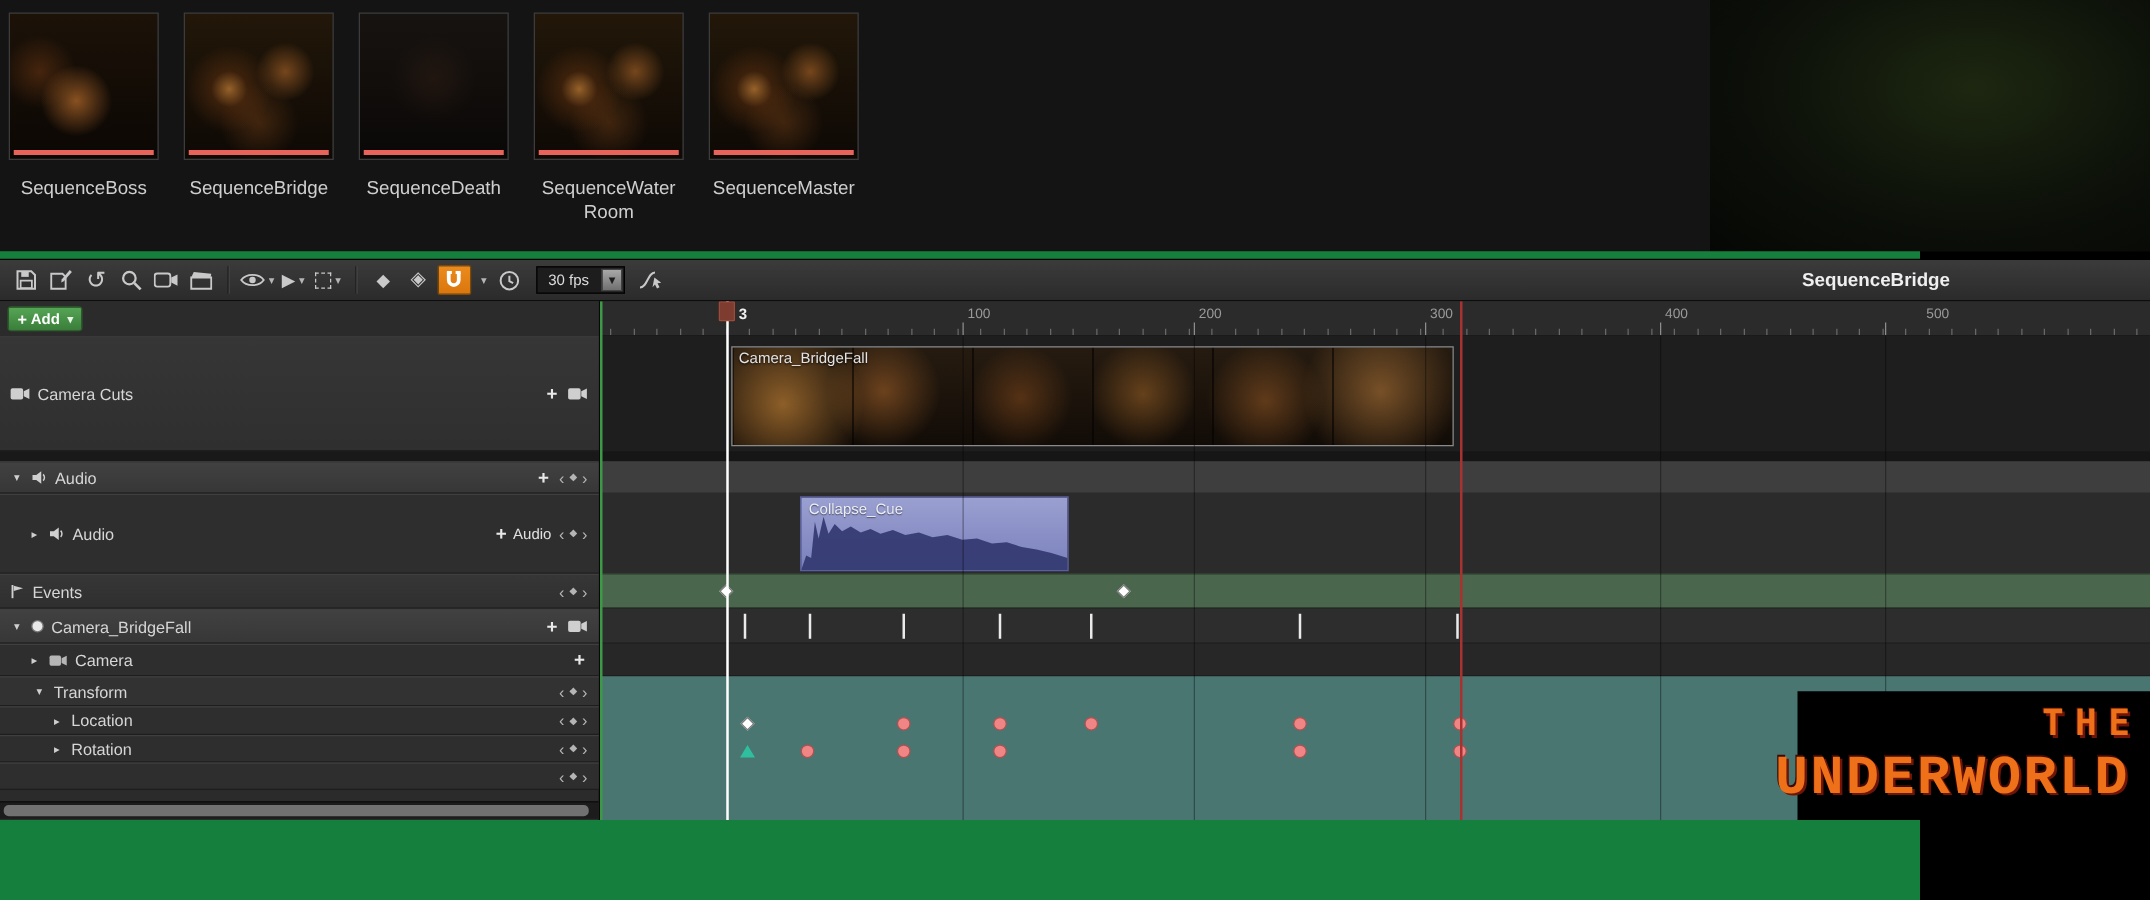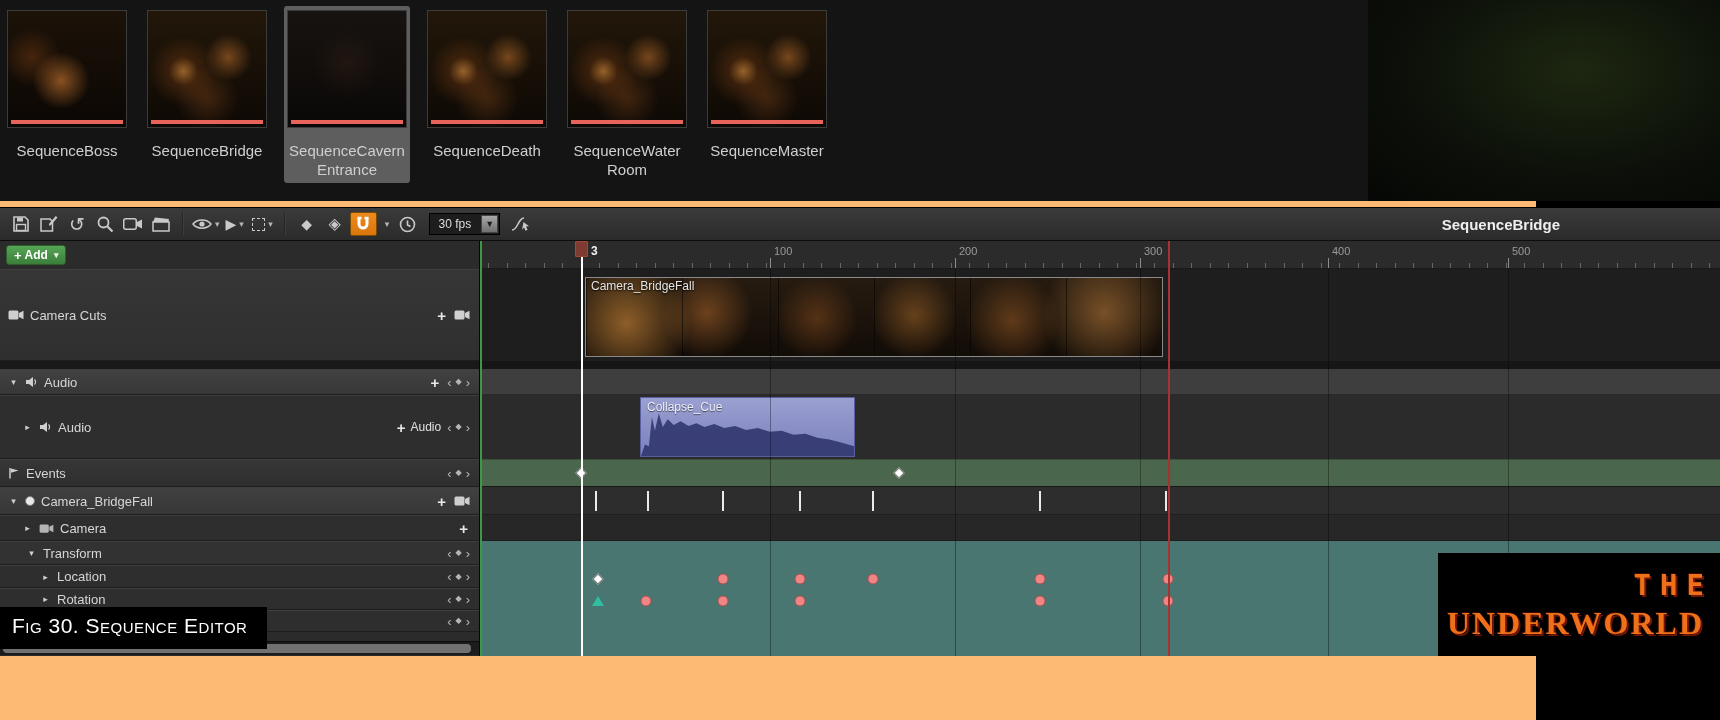--- a/index.html
+++ b/index.html
@@ -1,17 +1,17 @@
 <!DOCTYPE html>
 <html style="--accent: #e8645a; --snap: #ED8A1C; --events-band: #4a664d; --teal: #4a7672; --keyc: #ef8585; --endc: #a83230; --logoc: #ee7019;"><head>
 <meta charset="utf-8">
 <style>
   *{margin:0;padding:0;box-sizing:border-box}
   html,body{width:1720px;height:720px;background:#000;font-family:"Liberation Sans",sans-serif;overflow:hidden}
-  #app{position:relative;width:1536px;height:720px;background:#fdba74}
+  #app{position:relative;width:1536px;height:720px;background:#15803d}
 
   
   .content-browser{position:absolute;left:0;top:0;width:1720px;height:201px;background:#141414;overflow:hidden}
   .cb-art{position:absolute;right:0;top:0;width:352px;height:201px;
     background:radial-gradient(ellipse at 60% 35%,#1d2710 0%,#0d110a 55%,#050704 100%)}
   .assets{position:absolute;left:4px;top:6px;display:flex;gap:14px}
   .asset{width:126px;display:flex;flex-direction:column;align-items:center;padding:4px 1px;border-radius:3px;cursor:pointer}
   .asset.selected{background:#5e5e5e}
   .thumb{width:120px;height:118px;position:relative;border:1px solid #3c3c3c;
     background:
@@ -125,21 +125,21 @@
   .ph-handle{position:absolute;top:0;left:-6px;width:13px;height:16px;background:#7e3b30;border:1px solid #9c4a3a;border-radius:1px}
   .frame-label{position:absolute;top:3px;font-size:12px;font-weight:bold;color:#f0f0f0;z-index:7}
   .endline{position:absolute;top:0;bottom:0;width:2px;background:var(--endc,#a83230);z-index:5}
   .startline{position:absolute;left:0;top:0;bottom:0;width:2px;background:#3c9a46;z-index:5}
 
   
   .logo-box{position:absolute;left:958px;top:312px;width:282px;height:103px;background:#000;z-index:8;
     display:flex;flex-direction:column;align-items:flex-end;justify-content:center;padding:4px 16px;gap:3px}
   .logo-l1{font-family:"DejaVu Sans Mono",monospace;font-weight:bold;font-size:29px;letter-spacing:9px;color:var(--logoc,#ee7019);
     text-shadow:2px 2px 0 #6e1408,-1px -1px 0 #3a0a04;margin-right:-9px}
-  .logo-l2{font-family:Liberation Serif, serif;font-weight:bold;font-size:32px;letter-spacing:2px;color:var(--logoc,#ee7019);
+  .logo-l2{font-family:Liberation Mono, monospace;font-weight:bold;font-size:44px;letter-spacing:2px;color:var(--logoc,#ee7019);
     text-shadow:2px 2px 0 #6e1408,-1px -1px 0 #3a0a04}
   .caption{position:absolute;left:0;top:607px;background:#000;color:#fff;padding:7px 20px 11px 12px;font-size:21px;
     font-variant:small-caps;letter-spacing:.5px;z-index:10}
 </style>
 </head>
 <body>
 
 <div id="app">
 
   <div class="content-browser">
@@ -149,26 +149,20 @@
           <div class="thumb">
             <div class="redbar"></div>
           </div>
           <div class="asset-label">SequenceBoss</div>
         </div>
         <div class="asset">
           <div class="thumb">
             <div class="redbar"></div>
           </div>
           <div class="asset-label">SequenceBridge</div>
-        </div>
-        <div class="asset selected">
-          <div class="thumb">
-            <div class="redbar"></div>
-          </div>
-          <div class="asset-label">SequenceCavern Entrance</div>
         </div>
         <div class="asset">
           <div class="thumb">
             <div class="redbar"></div>
           </div>
           <div class="asset-label">SequenceDeath</div>
         </div>
         <div class="asset">
           <div class="thumb">
             <div class="redbar"></div>
@@ -487,21 +481,21 @@
           <div class="tick-minor" style="left: 1229px;"></div>
           <div class="tick-major" style="left: 290px;"></div>
           <div class="tick-label" style="left: 294px;">100</div>
           <div class="tick-major" style="left: 475px;"></div>
           <div class="tick-label" style="left: 479px;">200</div>
           <div class="tick-major" style="left: 660px;"></div>
           <div class="tick-label" style="left: 664px;">300</div>
           <div class="tick-major" style="left: 848px;"></div>
           <div class="tick-label" style="left: 852px;">400</div>
           <div class="tick-major" style="left: 1028px;"></div>
-          <div class="tick-label" style="left: 1032px;">500</div>
+          <div class="tick-label" style="left: 1061px;">500</div>
         </div>
 
       <div class="band b-cc"></div>
       <div class="band b-sp"></div>
       <div class="band b-audio"></div>
       <div class="band b-audioc"></div>
       <div class="band b-events"></div>
       <div class="band b-bf"></div>
       <div class="band b-cam"></div>
       <div class="band b-teal"></div>
@@ -559,14 +553,13 @@
         <div class="logo-l2">UNDERWORLD</div>
       </div>
     <div class="grid" style="left: 290px;"></div>
         <div class="grid" style="left: 475px;"></div>
         <div class="grid" style="left: 660px;"></div>
         <div class="grid" style="left: 848px;"></div>
         <div class="grid" style="left: 1028px;"></div>
       </div>
   </div>
 
-  <div class="caption">Fig 30. Sequence Editor</div>
 </div>
 
 </body></html>

